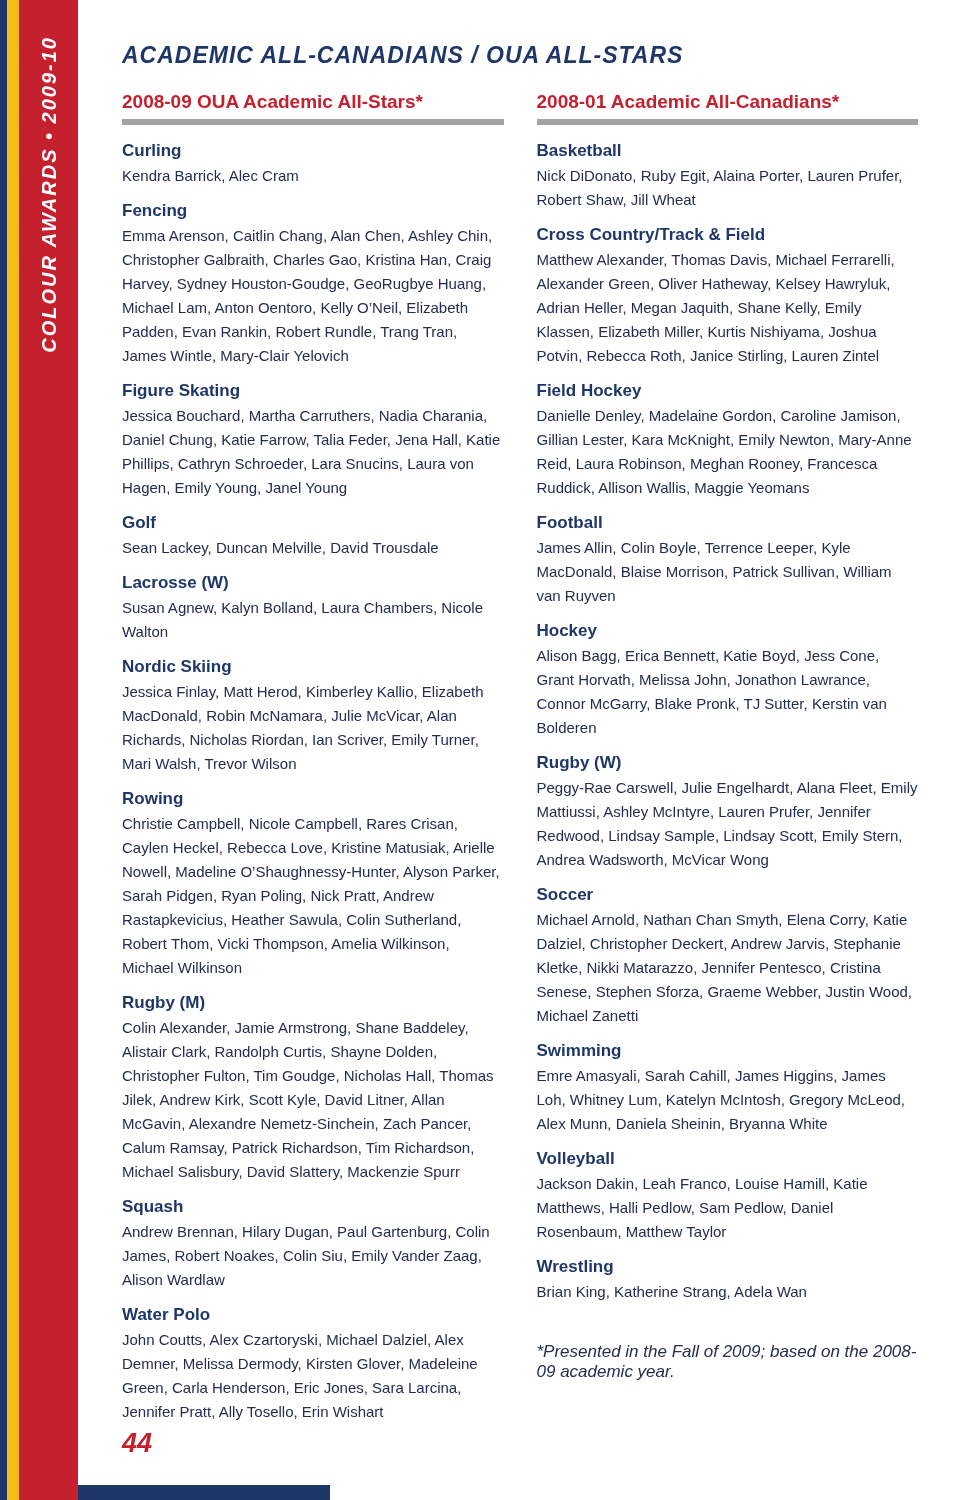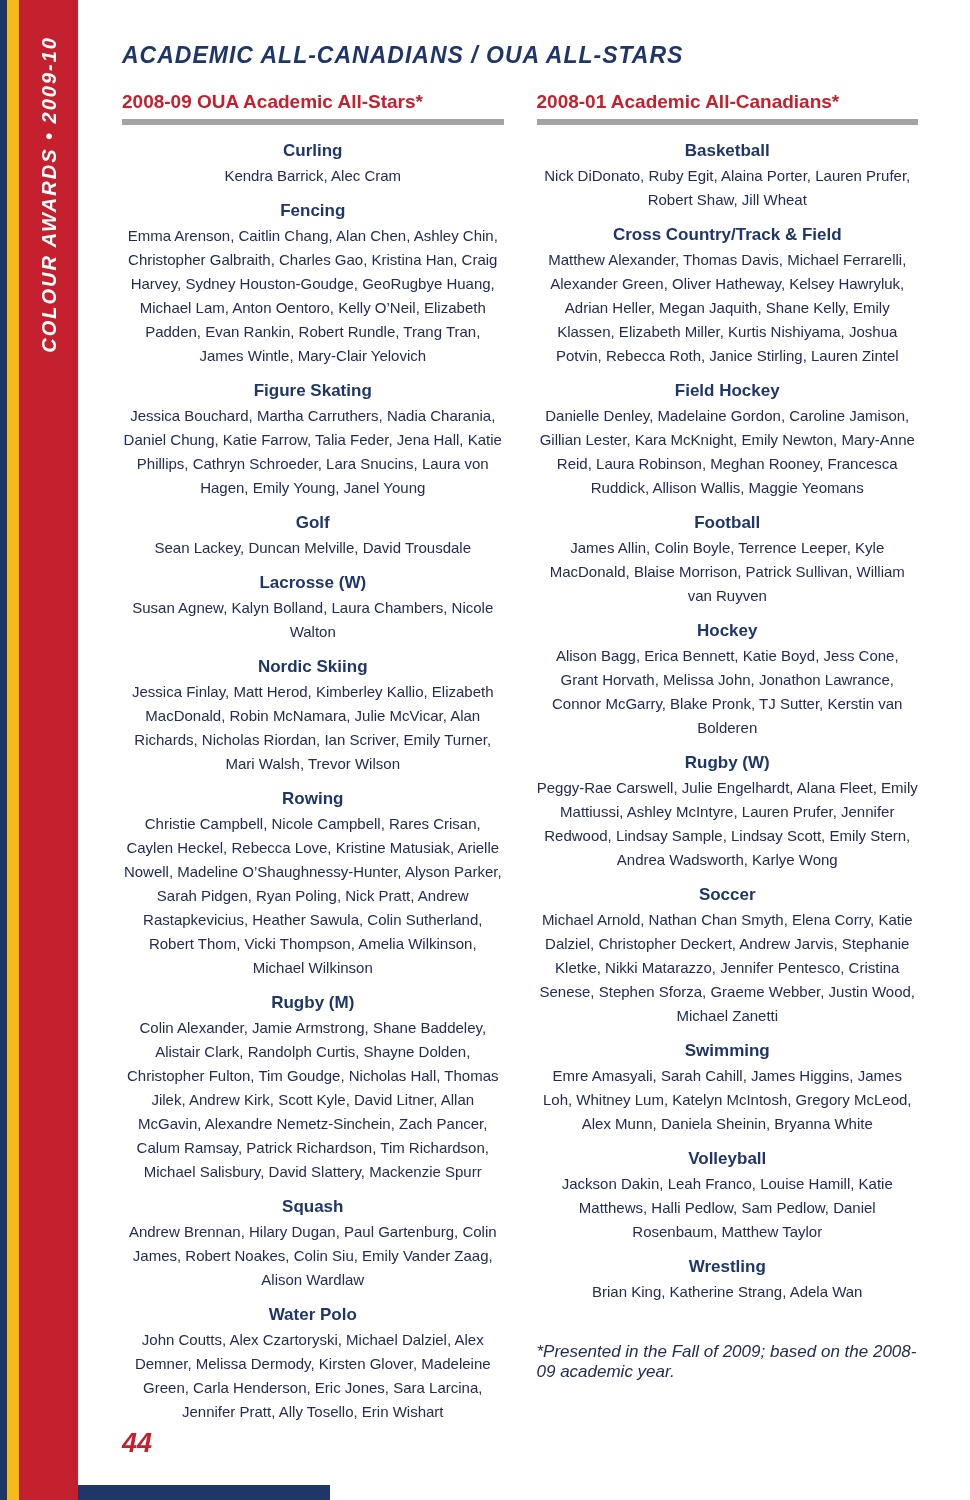--- a/index.html
+++ b/index.html
@@ -34,21 +34,21 @@
     font-size:23px; letter-spacing:1px;
     margin-bottom:22px;
   }
   .cols { display:flex; gap:33px; align-items:flex-start; }
   .col { width:382px; }
   .col-heading {
     color:#c4202e; font-weight:bold; font-size:19px;
     padding-bottom:6px; margin-bottom:16px;
     border-bottom:6px solid #a3a3a3;
   }
-  .section { margin-bottom:13px;text-align:center; }
+  .section { margin-bottom:13px; }
   .section h3 {
     color:#1e3668; font-weight:bold; font-size:17px;
     margin-bottom:3px;
   }
   .section p {
     color:#232c52; font-size:15px; line-height:24px;
   }
   .footnote {
     margin-top:38px;
     color:#232c52; font-style:italic; font-size:17px;
@@ -139,21 +139,21 @@
         <div class="section">
           <h3>Football</h3>
           <p>James Allin, Colin Boyle, Terrence Leeper, Kyle MacDonald, Blaise Morrison, Patrick Sullivan, William van Ruyven</p>
         </div>
         <div class="section">
           <h3>Hockey</h3>
           <p>Alison Bagg, Erica Bennett, Katie Boyd, Jess Cone, Grant Horvath, Melissa John, Jonathon Lawrance, Connor McGarry, Blake Pronk, TJ Sutter, Kerstin van Bolderen</p>
         </div>
         <div class="section">
           <h3>Rugby (W)</h3>
-          <p>Peggy-Rae Carswell, Julie Engelhardt, Alana Fleet, Emily Mattiussi, Ashley McIntyre, Lauren Prufer, Jennifer Redwood, Lindsay Sample, Lindsay Scott, Emily Stern, Andrea Wadsworth, Karlye Wong</p>
+          <p>Peggy-Rae Carswell, Julie Engelhardt, Alana Fleet, Emily Mattiussi, Ashley McIntyre, Lauren Prufer, Jennifer Redwood, Lindsay Sample, Lindsay Scott, Emily Stern, Andrea Wadsworth, McVicar Wong</p>
         </div>
         <div class="section">
           <h3>Soccer</h3>
           <p>Michael Arnold, Nathan Chan Smyth, Elena Corry, Katie Dalziel, Christopher Deckert, Andrew Jarvis, Stephanie Kletke, Nikki Matarazzo, Jennifer Pentesco, Cristina Senese, Stephen Sforza, Graeme Webber, Justin Wood, Michael Zanetti</p>
         </div>
         <div class="section">
           <h3>Swimming</h3>
           <p>Emre Amasyali, Sarah Cahill, James Higgins, James Loh, Whitney Lum, Katelyn McIntosh, Gregory McLeod, Alex Munn, Daniela Sheinin, Bryanna White</p>
         </div>
         <div class="section">

